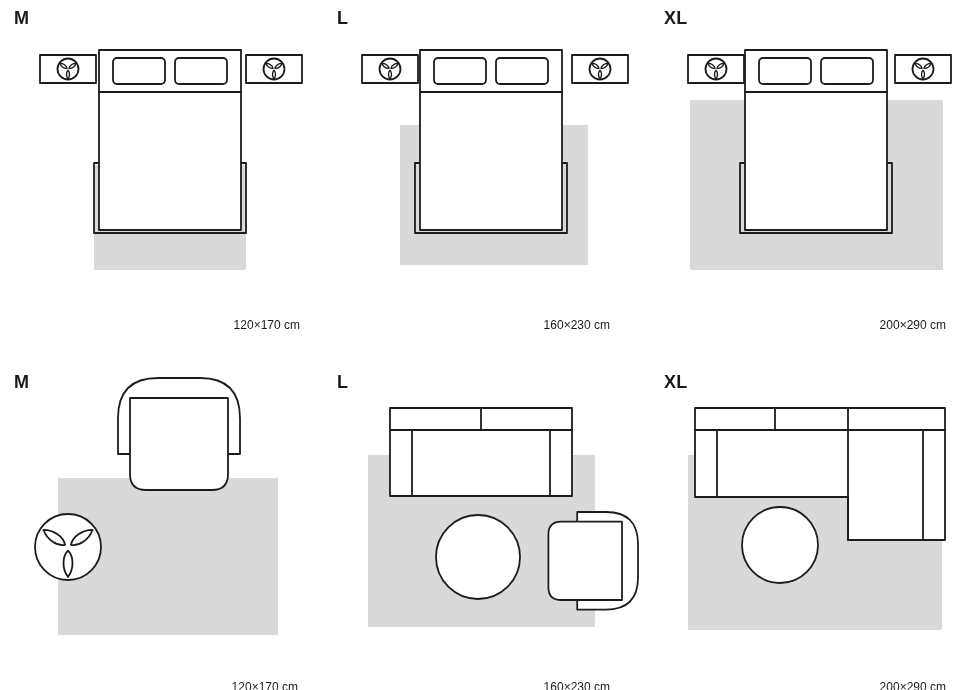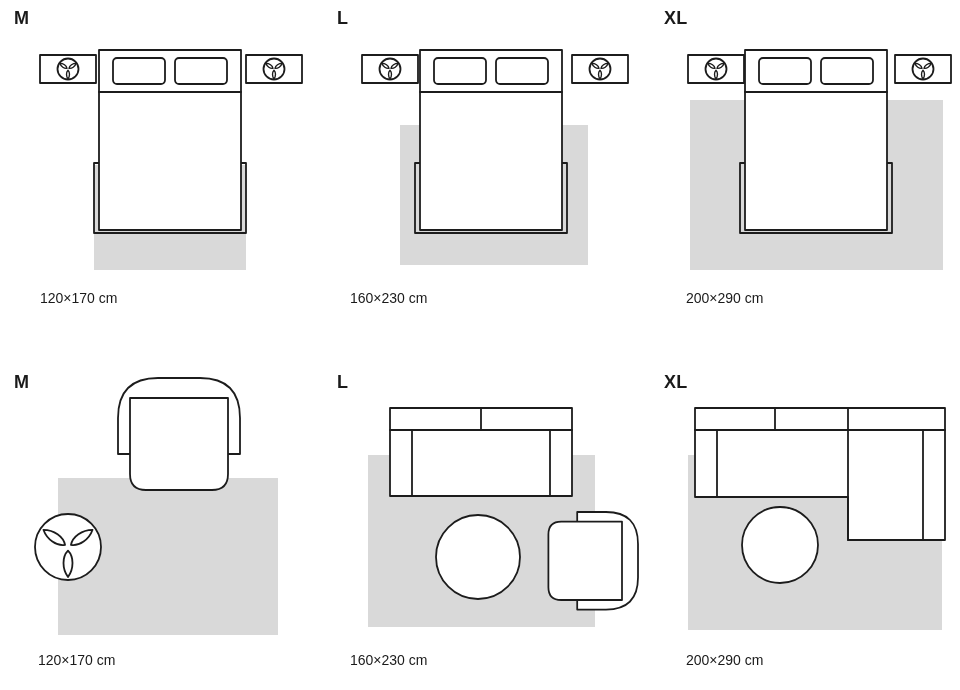--- a/index.html
+++ b/index.html
@@ -13,21 +13,21 @@
   #canvas { position: relative; width: 960px; height: 690px; overflow: hidden; }
   .panel { position: absolute; }
   #p-bed-m  { left: 0;     top: 0;     width: 320px; height: 320px; }
   #p-bed-l  { left: 323px; top: 0;     width: 327px; height: 320px; }
   #p-bed-xl { left: 650px; top: 0;     width: 310px; height: 320px; }
   #p-sofa-m  { left: 0;     top: 350px; width: 320px; height: 340px; }
   #p-sofa-l  { left: 323px; top: 350px; width: 327px; height: 340px; }
   #p-sofa-xl { left: 650px; top: 350px; width: 310px; height: 340px; }
   .size-label { position: absolute; left: 14px; top: 8px; font-size: 18px; font-weight: 700; letter-spacing: .2px; }
   .row-bottom .size-label { top: 22px; }
-  .caption { position: absolute; font-size: 14px; text-align: left; white-space: nowrap; }
+  .caption { position: absolute; font-size: 12px; text-align: right; white-space: nowrap; margin-top: 28px; }
   #p-bed-m  .caption { left: 40px; width: 260px; top: 290px; }
   #p-bed-l  .caption { left: 27px; width: 260px; top: 290px; }
   #p-bed-xl .caption { left: 36px; width: 260px; top: 290px; }
   #p-sofa-m  .caption { left: 38px; width: 260px; top: 302px; }
   #p-sofa-l  .caption { left: 27px; width: 260px; top: 302px; }
   #p-sofa-xl .caption { left: 36px; width: 260px; top: 302px; }
   svg.panel-svg { position: absolute; left: 0; top: 0; display: block; }
   .ink {
     stroke: var(--outline, #1c1c1c);
     stroke-width: 1.8;

